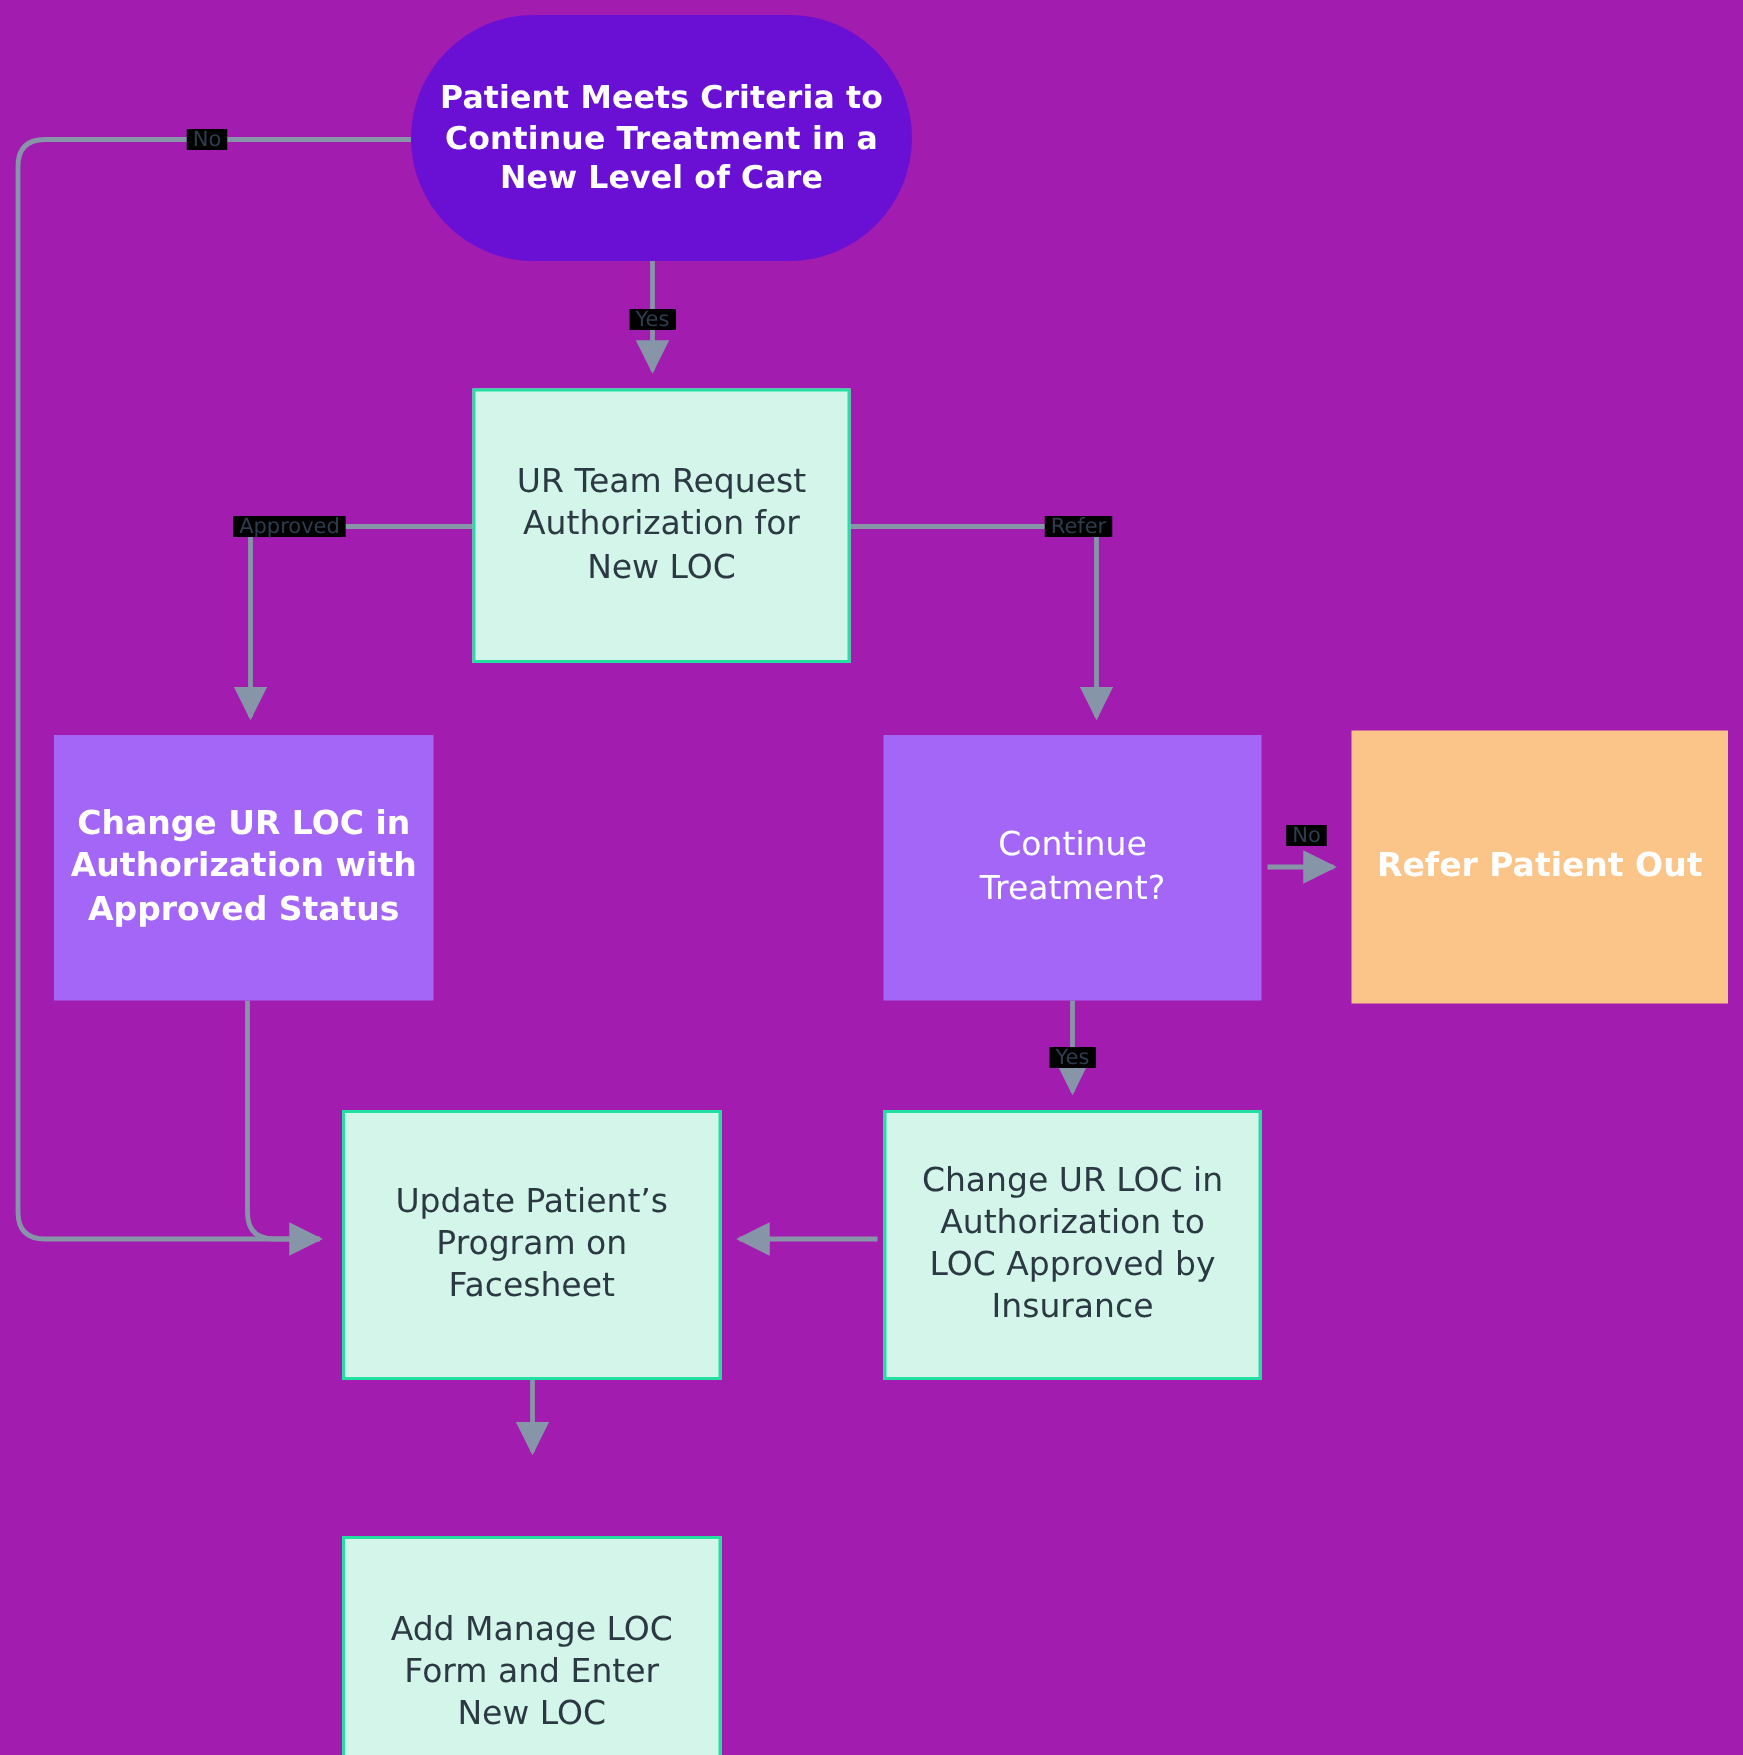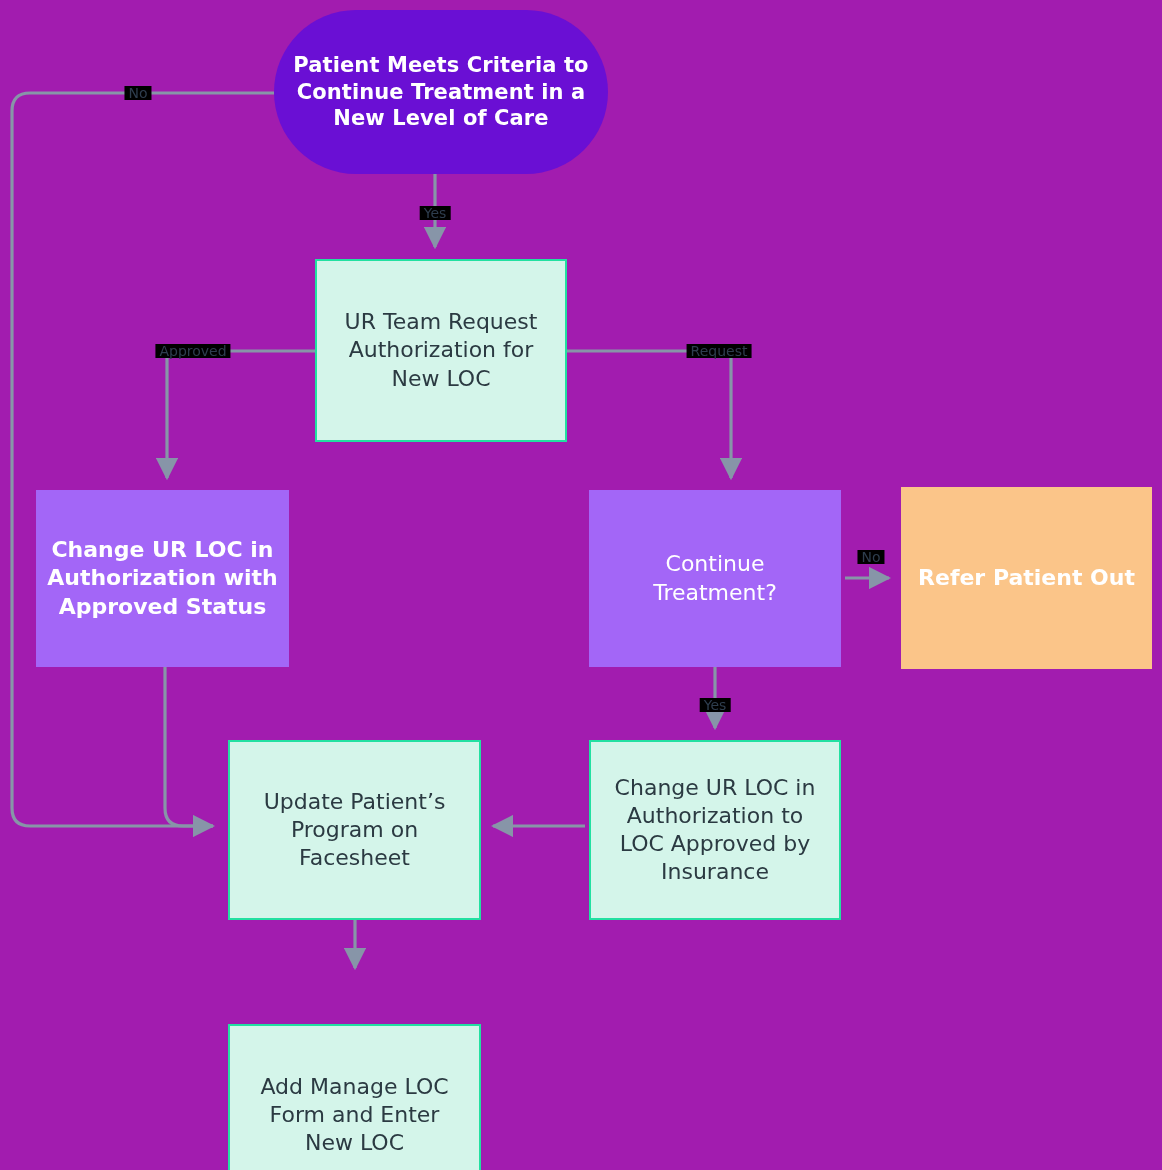--- a/index.html
+++ b/index.html
@@ -134,19 +134,19 @@
   <div class="node node-process" style="left:228px; top:1024px; width:253px; height:182px;">Add Manage LOC
 Form and Enter
 New LOC</div>
 
   <div class="edge-label" style="left:138px; top:93px;">No</div>
 
   <div class="edge-label" style="left:435px; top:213px;">Yes</div>
 
   <div class="edge-label" style="left:193px; top:351px;">Approved</div>
 
-  <div class="edge-label" style="left:719px; top:351px;">Request</div>
+  <div class="edge-label" style="left:719px; top:351px;">Refer</div>
 
   <div class="edge-label" style="left:871px; top:557px;">No</div>
 
   <div class="edge-label" style="left:715px; top:705px;">Yes</div>
 
 </div>
 
 </body></html>

